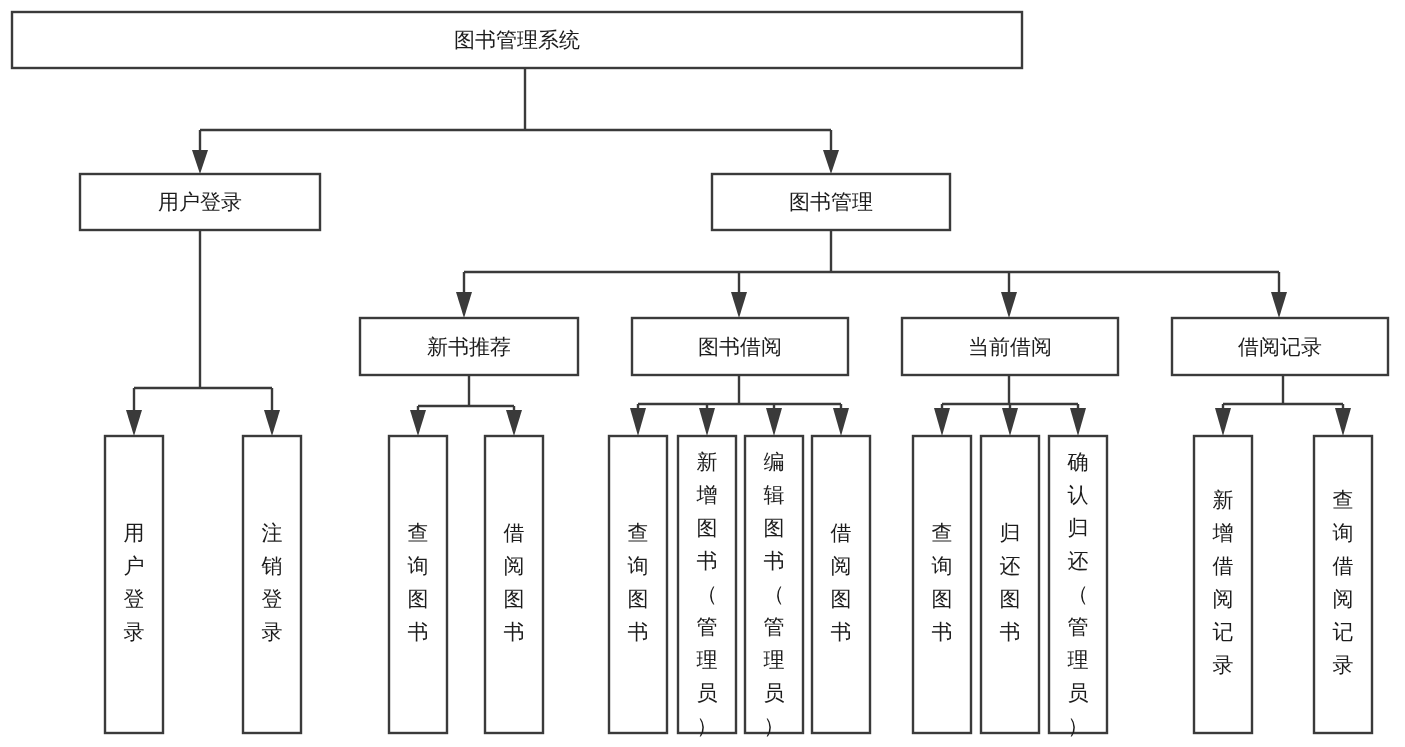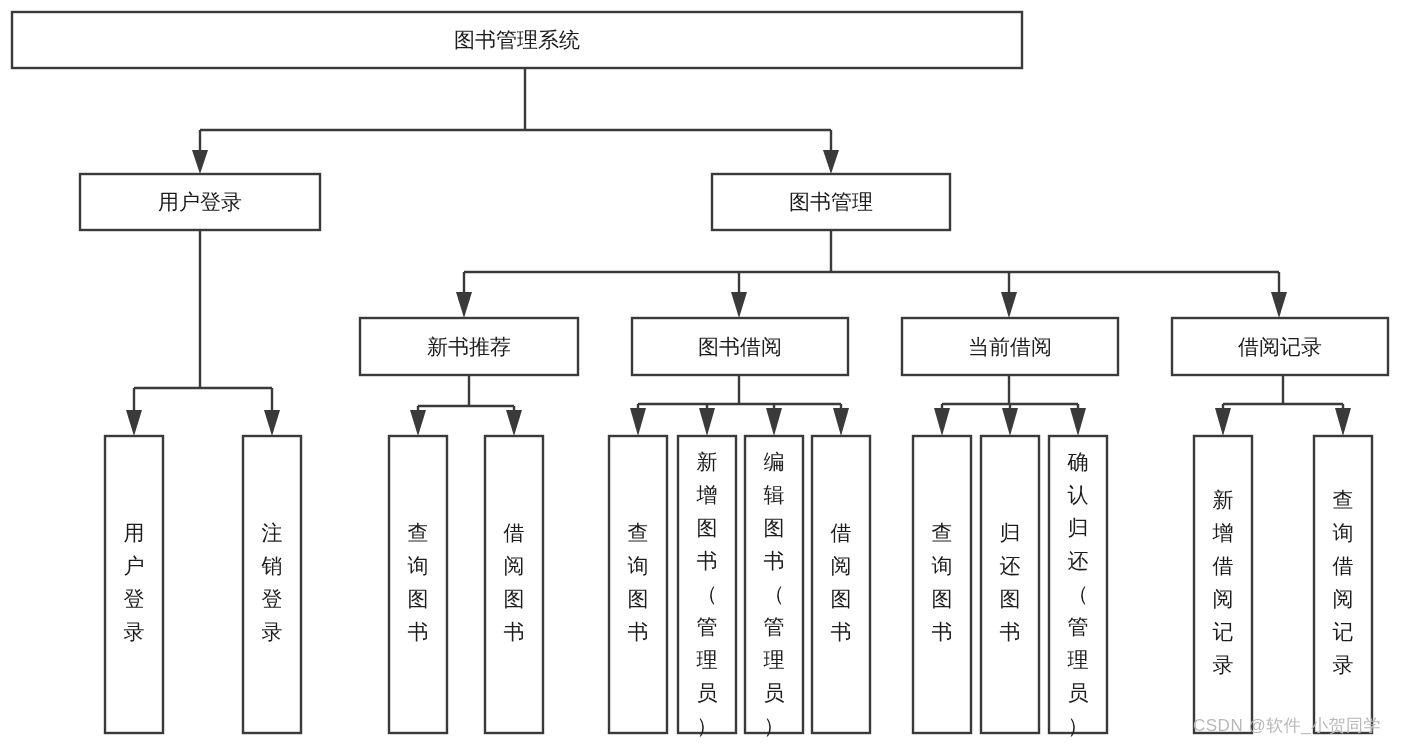--- a/index.html
+++ b/index.html
@@ -232,15 +232,14 @@
         <text class="node-label-v" x="1223"><tspan x="1223" y="506.5">新</tspan><tspan x="1223" y="539.5">增</tspan><tspan x="1223" y="572.5">借</tspan><tspan x="1223" y="605.5">阅</tspan><tspan x="1223" y="638.5">记</tspan><tspan x="1223" y="671.5">录</tspan></text>
       </g>
       <g>
         <rect class="node-box" x="1314" y="436" width="58" height="297"></rect>
         <text class="node-label-v" x="1343"><tspan x="1343" y="506.5">查</tspan><tspan x="1343" y="539.5">询</tspan><tspan x="1343" y="572.5">借</tspan><tspan x="1343" y="605.5">阅</tspan><tspan x="1343" y="638.5">记</tspan><tspan x="1343" y="671.5">录</tspan></text>
       </g>
     </g>
 
   </svg>
 
-  <div class="watermark">CSDN @软件_小贺同学</div>
 
 </div>
 
 </body></html>

